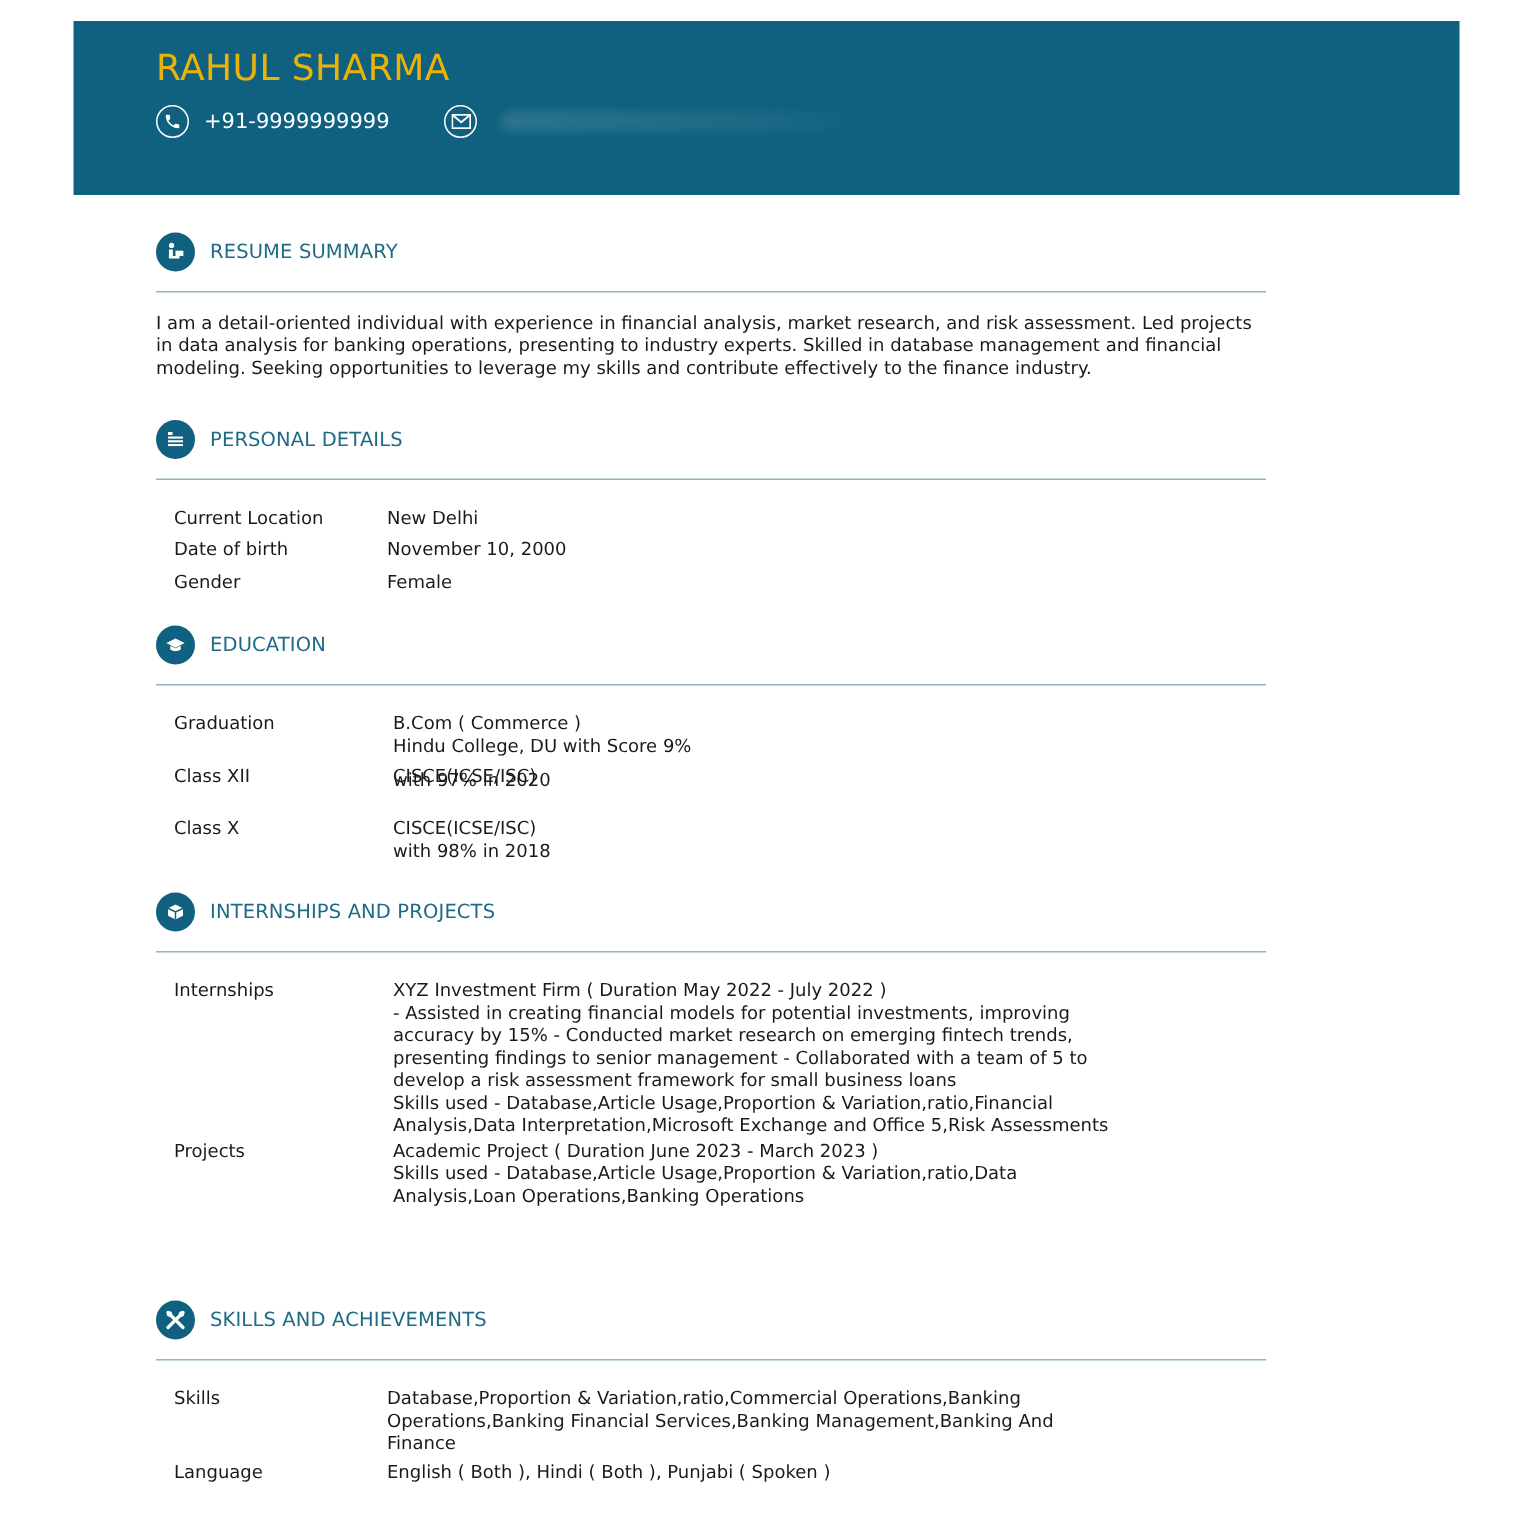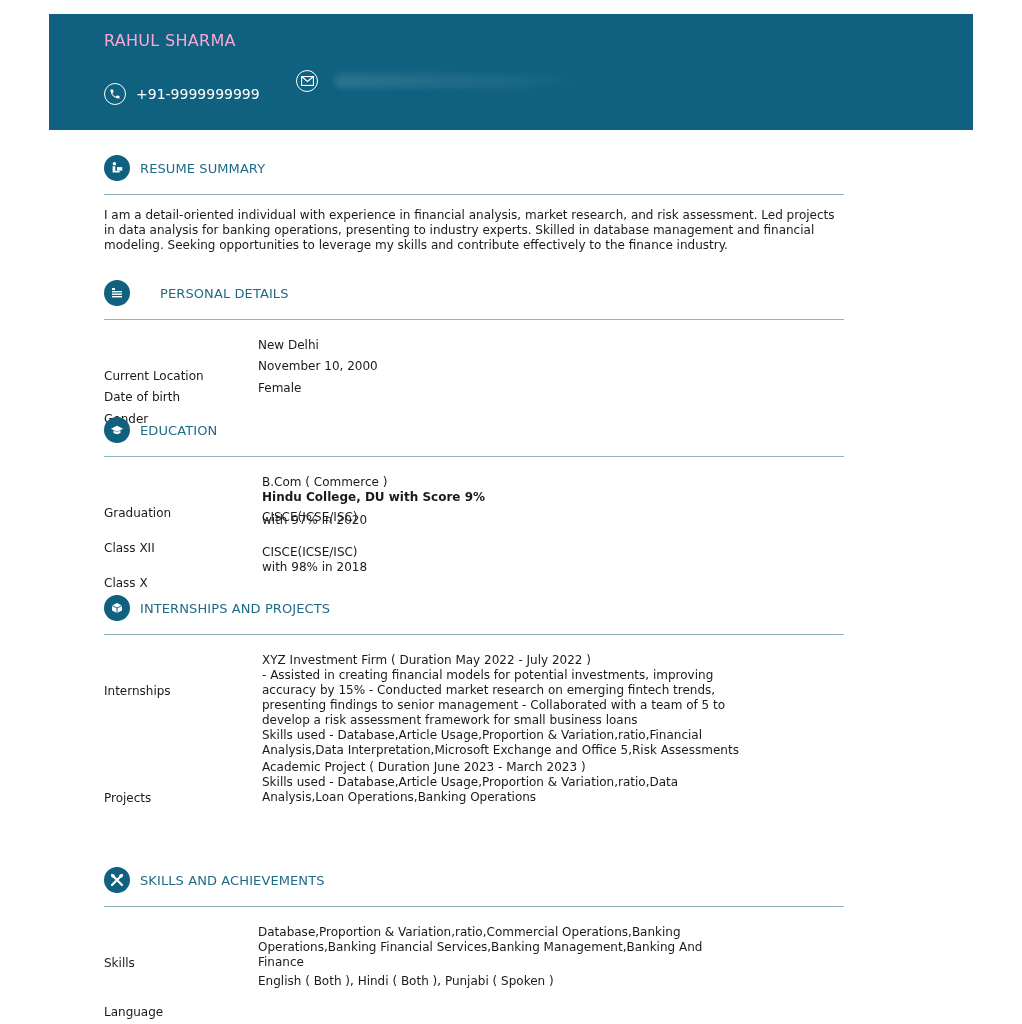--- a/index.html
+++ b/index.html
@@ -1,32 +1,32 @@
 <!DOCTYPE html>
 <html><head>
 <meta charset="utf-8">
 <style>
   html, body { margin: 0; padding: 0; background: #ffffff; }
   body { width: 1022px; height: 1024px; position: relative; font-family: "DejaVu Sans", sans-serif; color: #1a1a1a; overflow: hidden; }
   .header { position: absolute; left: 49px; top: 14px; width: 924px; height: 116px; background: #0f617f; }
-  .name { position: absolute; left: 55px; top: 17px; font-size: 16px; color: #f9a8d4; letter-spacing: 0.3px; font-weight: normal; }
+  .name { position: absolute; left: 55px; top: 17px; font-size: 24px; color: #eab308; letter-spacing: 0.3px; font-weight: normal; }
   .contact { position: absolute; top: 56px; display: flex; align-items: center; color: #ffffff; font-size: 14px; }
-  .contact.phone { left: 55px; margin-top: 13px; }
+  .contact.phone { left: 55px; }
   .contact.email { left: 247px; }
   .circ-icon { width: 22px; height: 22px; border: 1.5px solid #ffffff; border-radius: 50%; display: flex; align-items: center; justify-content: center; margin-right: 10px; box-sizing: border-box; }
   .email-blur { width: 250px; height: 14px; margin-left: 6px; border-radius: 7px; background: linear-gradient(90deg, rgba(255,255,255,0.12), rgba(255,255,255,0.05) 70%, rgba(255,255,255,0.0)); filter: blur(3px); }
 
   .section-head { position: absolute; left: 104px; display: flex; align-items: center; }
   .sec-icon { width: 26px; height: 26px; border-radius: 50%; background: #0f617f; display: flex; align-items: center; justify-content: center; margin-right: 10px; }
   .sec-title { font-size: 13px; color: #1f6b86; letter-spacing: 0.1px; }
   .rule { position: absolute; left: 104px; width: 740px; height: 1px; background: #8fb3c1; }
 
   .para { position: absolute; left: 104px; width: 740px; font-size: 12px; line-height: 15px; color: #1a1a1a; }
   .row { position: absolute; left: 104px; font-size: 12px; line-height: 15px; }
-  .lbl { position: absolute; left: 0; white-space: nowrap; margin-top: 31px; }
+  .lbl { position: absolute; left: 12px; white-space: nowrap; }
   .val { position: absolute; white-space: nowrap; }
   .val.wide { white-space: normal; width: 480px; }
   b { font-weight: normal; }
 </style>
 </head>
 <body>
 
 <div class="header">
   <div class="name">RAHUL SHARMA</div>
   <div class="contact phone">
@@ -54,21 +54,21 @@
         <circle cx="5" cy="3" r="2" fill="#fff"></circle>
         <path d="M3 6h3v5h5v2H3z" fill="#fff"></path>
         <rect x="8" y="7" width="6" height="4" fill="#fff"></rect>
       </svg>
   </span>
   <span class="sec-title">RESUME SUMMARY</span>
 </div>
 <div class="rule" style="top:194px;"></div>
 <div class="para" style="top:208px;">I am a detail-oriented individual with experience in financial analysis, market research, and risk assessment. Led projects in data analysis for banking operations, presenting to industry experts. Skilled in database management and financial modeling. Seeking opportunities to leverage my skills and contribute effectively to the finance industry.</div>
 
-<div class="section-head" style="top:280px;gap:20px;">
+<div class="section-head" style="top:280px;">
   <span class="sec-icon">
     <svg width="12" height="12" viewBox="0 0 12 12">
         <rect x="1" y="1" width="3" height="2" fill="#fff"></rect>
         <rect x="1" y="4" width="10" height="1.4" fill="#fff"></rect>
         <rect x="1" y="6.5" width="10" height="1.4" fill="#fff"></rect>
         <rect x="1" y="9" width="10" height="1.4" fill="#fff"></rect>
       </svg>
   </span>
   <span class="sec-title">PERSONAL DETAILS</span>
 </div>
@@ -92,21 +92,21 @@
         <path d="M8 1 L15 4.5 L8 8 L1 4.5 Z" fill="#fff"></path>
         <path d="M4 6.5 V9.5 Q8 12 12 9.5 V6.5 L8 8.5 Z" fill="#fff"></path>
       </svg>
   </span>
   <span class="sec-title">EDUCATION</span>
 </div>
 <div class="rule" style="top:456px;"></div>
 <div class="row" style="top:475px;">
   <span class="lbl">Graduation</span>
   <span class="val" style="left:158px;">B.Com ( Commerce )</span>
-  <span class="val" style="left:158px; top:15px;font-weight:bold;">Hindu College, DU with Score 9%</span>
+  <span class="val" style="left:158px; top:15px;">Hindu College, DU with Score 9%</span>
 </div>
 <div class="row" style="top:510px;">
   <span class="lbl">Class XII</span>
   <span class="val" style="left:158px;">CISCE(ICSE/ISC)</span>
   <span class="val" style="left:158px; top:3px;">with 97% in 2020</span>
 </div>
 <div class="row" style="top:545px;">
   <span class="lbl">Class X</span>
   <span class="val" style="left:158px;">CISCE(ICSE/ISC)</span>
   <span class="val" style="left:158px; top:15px;">with 98% in 2018</span>

